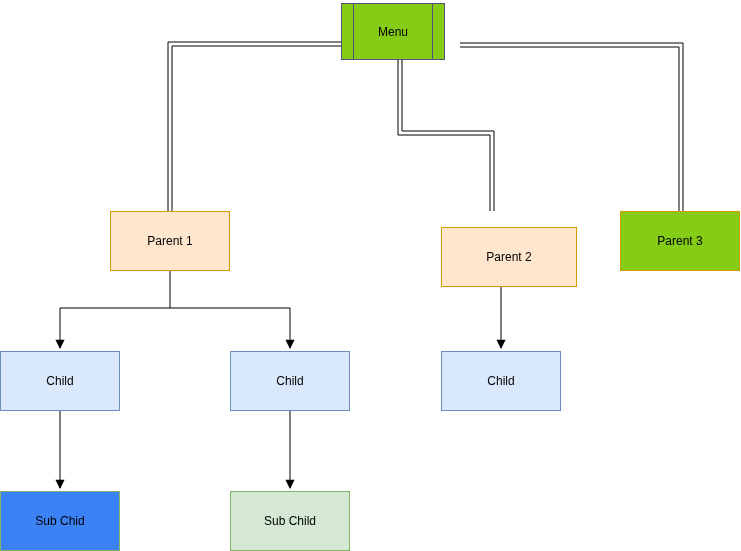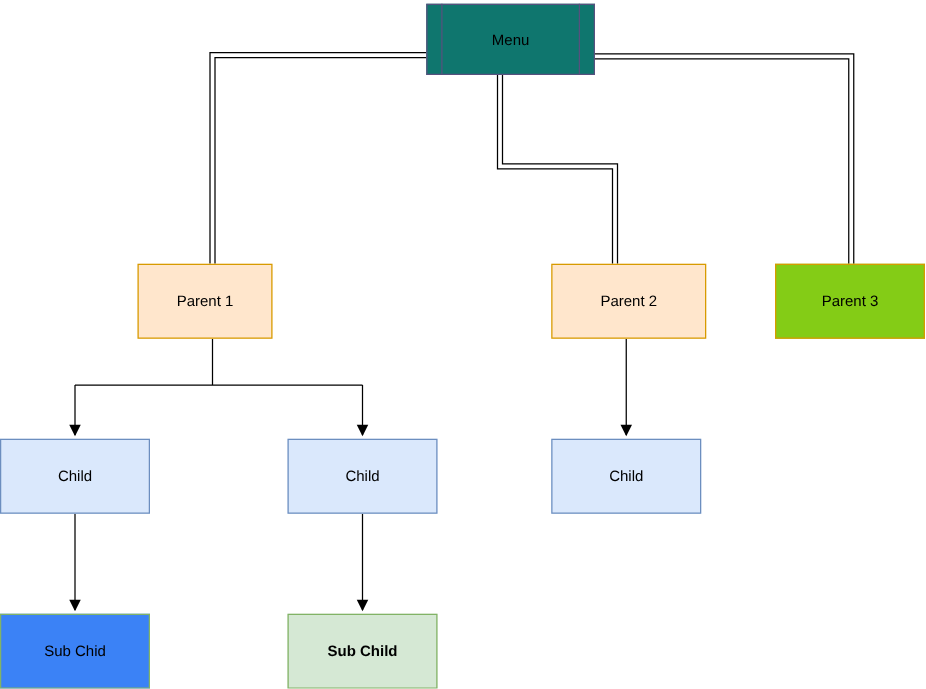--- a/index.html
+++ b/index.html
@@ -59,43 +59,43 @@
         <polyline points="170,271 170,308" fill="none" stroke="#000000" stroke-width="1"></polyline>
         <polyline points="60,308 290,308" fill="none" stroke="#000000" stroke-width="1"></polyline>
         <polyline points="60,308 60,348" fill="none" stroke="#000000" stroke-width="1" marker-end="url(#arrow)"></polyline>
         <polyline points="290,308 290,348" fill="none" stroke="#000000" stroke-width="1" marker-end="url(#arrow)"></polyline>
         <polyline points="501,271 501,348" fill="none" stroke="#000000" stroke-width="1" marker-end="url(#arrow)"></polyline>
         <polyline points="60,411 60,488" fill="none" stroke="#000000" stroke-width="1" marker-end="url(#arrow)"></polyline>
         <polyline points="290,411 290,488" fill="none" stroke="#000000" stroke-width="1" marker-end="url(#arrow)"></polyline>
       </g>
   </svg>
   <div id="node-layer">
-      <div class="node" style="left: 341px; top: 3px; width: 135px; height: 57px; background: #0f766e; border-color: rgb(86, 81, 126);">
+      <div class="node" style="left: 341px; top: 3px; width: 104px; height: 57px; background: #84cc16; border-color: rgb(86, 81, 126);">
         <span class="inner-bar left" style="border-color: rgb(86, 81, 126);"></span>
         <span class="inner-bar right" style="border-color: rgb(86, 81, 126);"></span>
         <span class="label">Menu</span>
       </div>
-      <div class="node" style="left: 110px; top: 211px; width: 108px; height: 60px; background: rgb(255, 230, 204); border-color: rgb(215, 155, 0);">
+      <div class="node" style="left: 110px; top: 211px; width: 120px; height: 60px; background: rgb(255, 230, 204); border-color: rgb(215, 155, 0);">
         <span class="label">Parent 1</span>
       </div>
-      <div class="node" style="left: 441px; top: 211px; width: 124px; height: 60px; background: rgb(255, 230, 204); border-color: rgb(215, 155, 0);">
+      <div class="node" style="left: 441px; top: 227px; width: 136px; height: 60px; background: rgb(255, 230, 204); border-color: rgb(215, 155, 0);">
         <span class="label">Parent 2</span>
       </div>
       <div class="node" style="left: 620px; top: 211px; width: 120px; height: 60px; background: #84cc16; border-color: rgb(215, 155, 0);">
         <span class="label">Parent 3</span>
       </div>
       <div class="node" style="left: 0px; top: 351px; width: 120px; height: 60px; background: rgb(218, 232, 252); border-color: rgb(108, 142, 191);">
         <span class="label">Child</span>
       </div>
       <div class="node" style="left: 230px; top: 351px; width: 120px; height: 60px; background: rgb(218, 232, 252); border-color: rgb(108, 142, 191);">
         <span class="label">Child</span>
       </div>
       <div class="node" style="left: 441px; top: 351px; width: 120px; height: 60px; background: rgb(218, 232, 252); border-color: rgb(108, 142, 191);">
         <span class="label">Child</span>
       </div>
       <div class="node" style="left: 0px; top: 491px; width: 120px; height: 60px; background: #3b82f6; border-color: rgb(130, 179, 102);">
         <span class="label">Sub Chid</span>
       </div>
-      <div class="node" style="left: 230px; top: 491px; width: 120px; height: 60px; background: rgb(213, 232, 212); border-color: rgb(130, 179, 102); font-weight: bold;">
+      <div class="node" style="left: 230px; top: 491px; width: 120px; height: 60px; background: rgb(213, 232, 212); border-color: rgb(130, 179, 102);">
         <span class="label">Sub Child</span>
       </div>
     </div>
 </div>
 
 </body></html>

